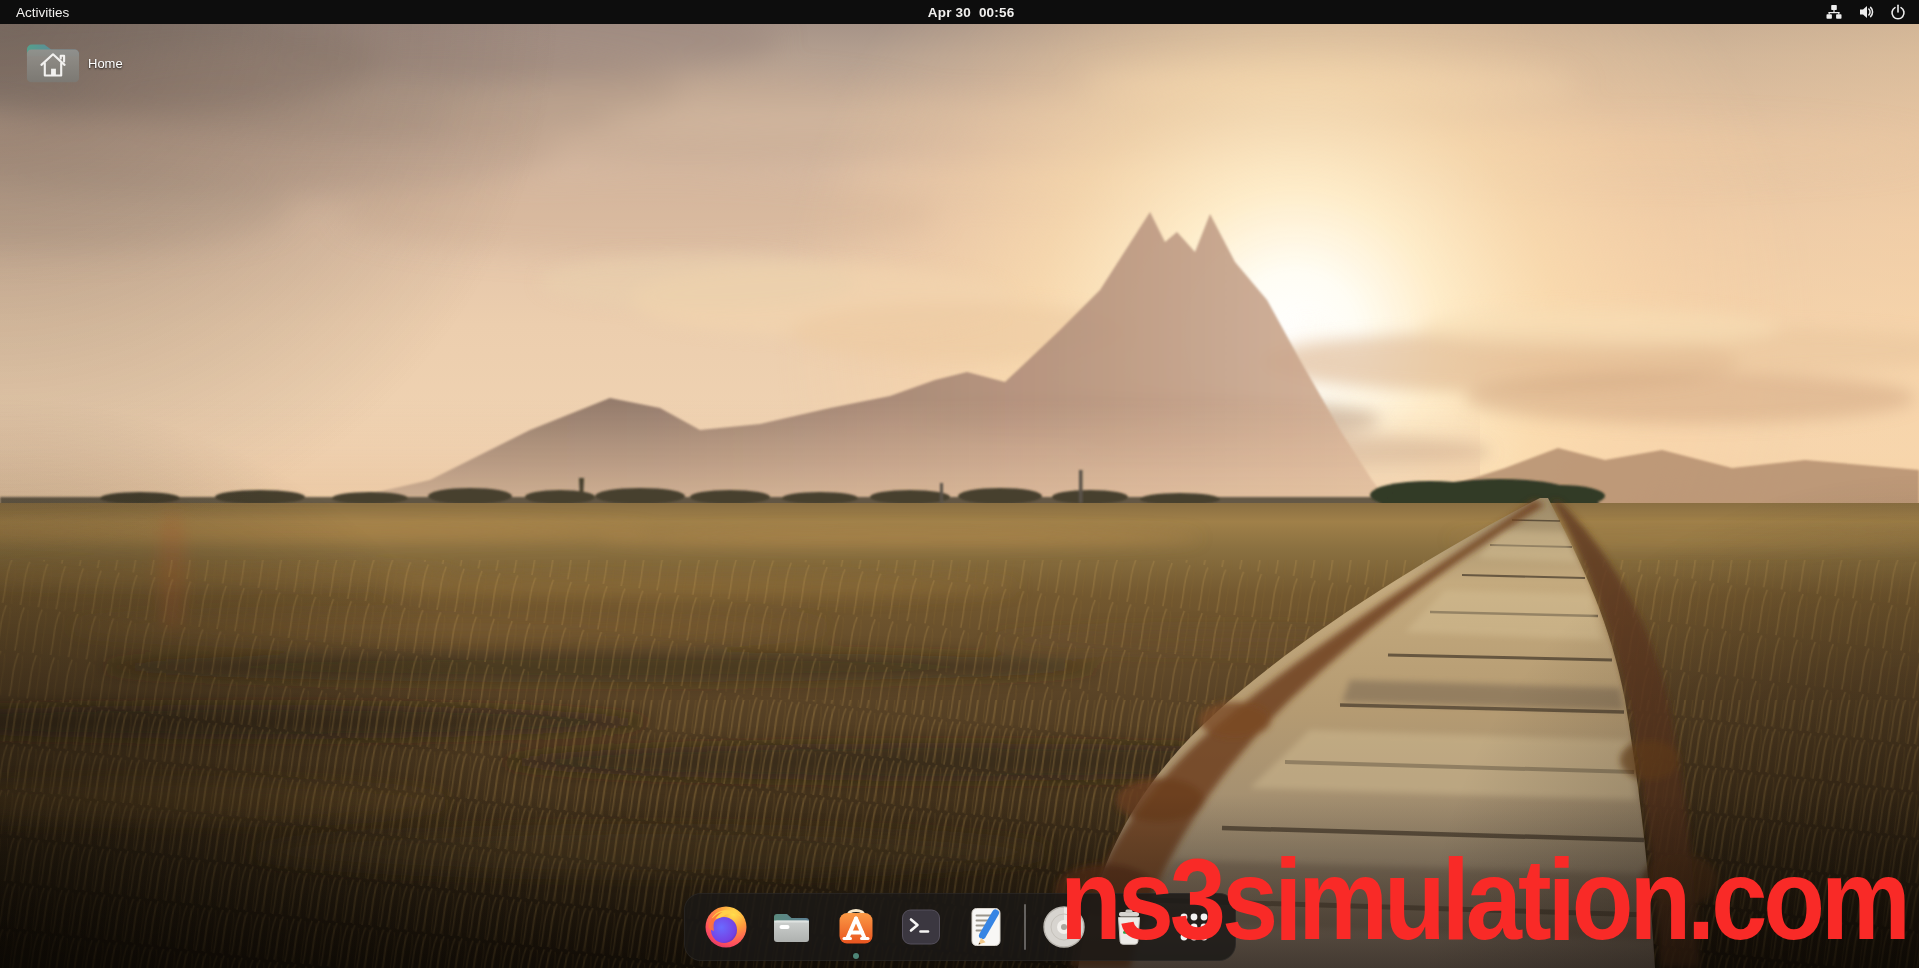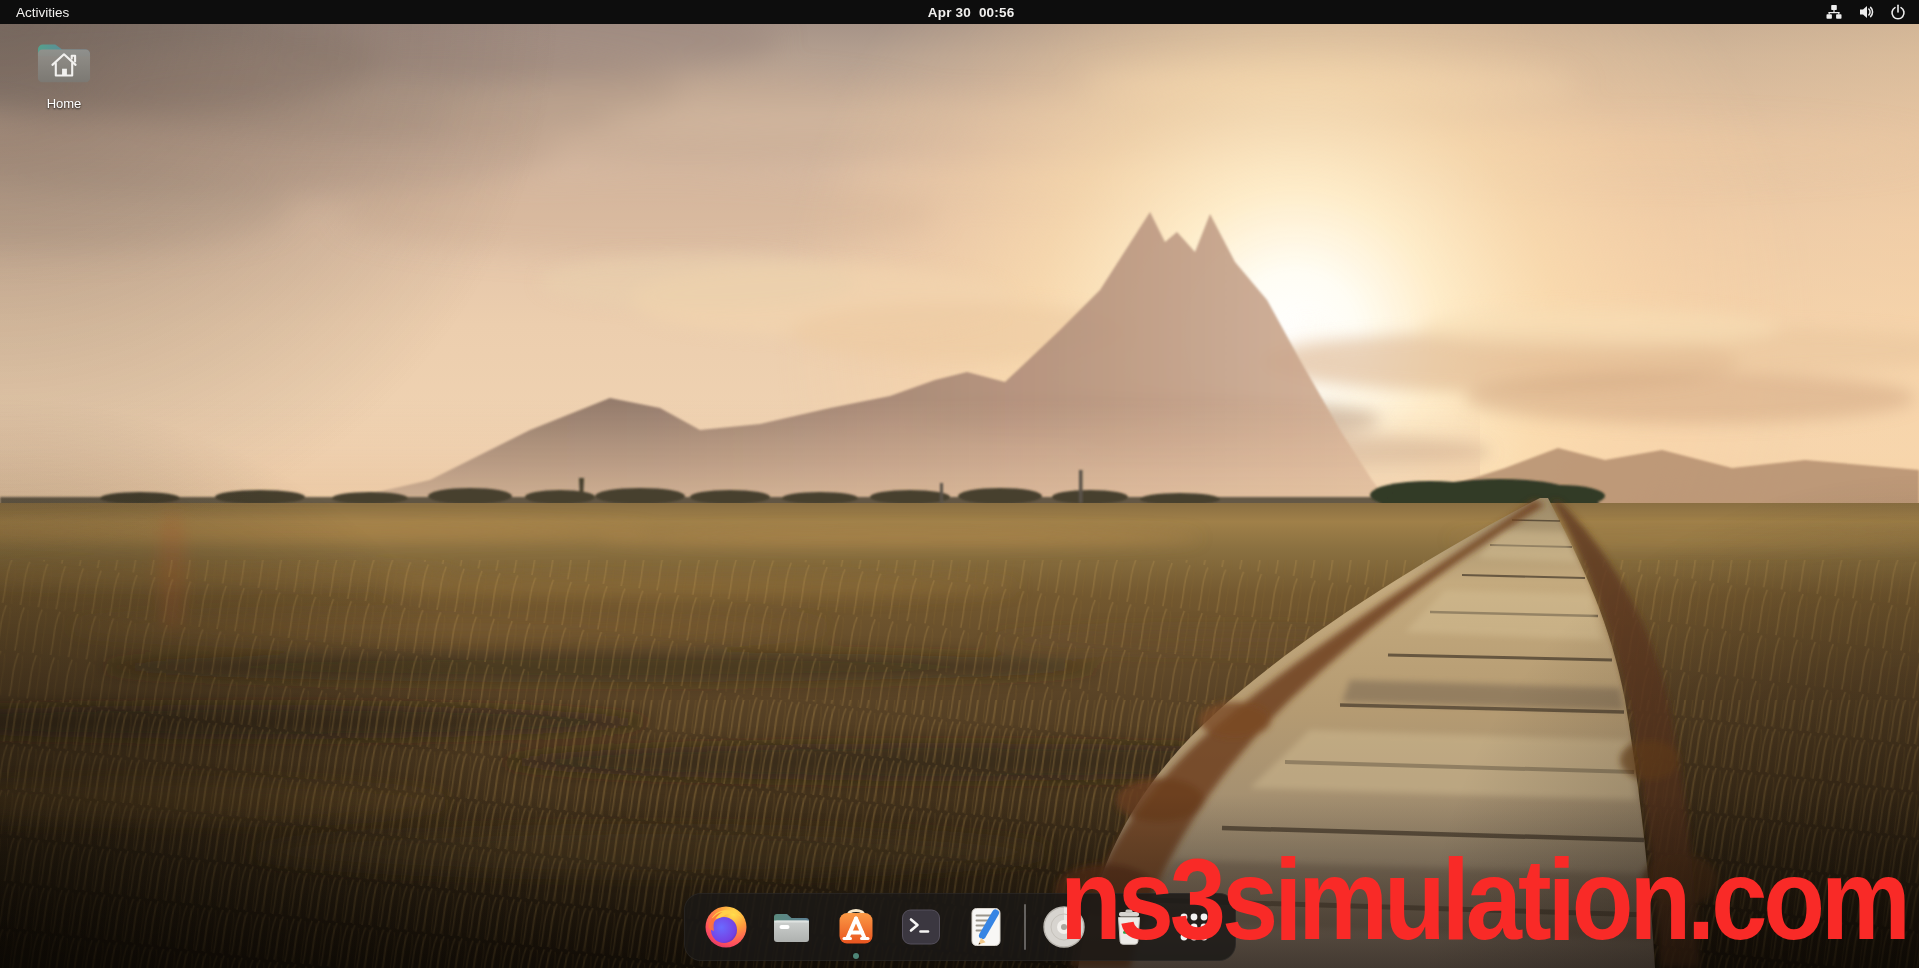--- a/index.html
+++ b/index.html
@@ -12,21 +12,21 @@
   .topbar{position:absolute;top:0;left:0;right:0;height:24px;background:#0d0d0d;z-index:30;
     display:flex;align-items:center;color:#f1f0ee;font-size:13.5px;}
   .activities{padding:0 16px;height:100%;display:flex;align-items:center;cursor:pointer;text-align:right;}
   .clock{position:absolute;left:50%;transform:translateX(-50%);font-weight:bold;white-space:pre;
     letter-spacing:.2px;cursor:pointer;}
   .tray{position:absolute;right:0;top:0;height:100%;display:flex;align-items:center;gap:16px;
     padding:0 13px;cursor:pointer;}
   .tray svg{display:block;}
 
   
-  .desktop-icon{position:absolute;left:22px;top:34px;width:84px;display:flex;flex-direction:column;
+  .desktop-icon{position:absolute;left:22px;top:34px;width:84px;display:flex;flex-direction:row;
     align-items:center;gap:4px;z-index:5;cursor:pointer;}
   .desktop-icon .icon-label{color:#ffffff;font-size:13px;text-shadow:0 1px 2px rgba(0,0,0,.85);}
 
   
   .dock{position:absolute;left:50%;transform:translateX(-50%);bottom:7px;height:68px;z-index:20;
     background:rgba(28,25,23,.84);border:1px solid rgba(255,255,255,.05);border-radius:17px;
     display:flex;align-items:center;gap:19px;padding:0 18px;box-sizing:border-box;}
   .dock-item{position:relative;width:46px;height:46px;display:flex;align-items:center;
     justify-content:center;cursor:pointer;}
   .dock-item svg{display:block;}

